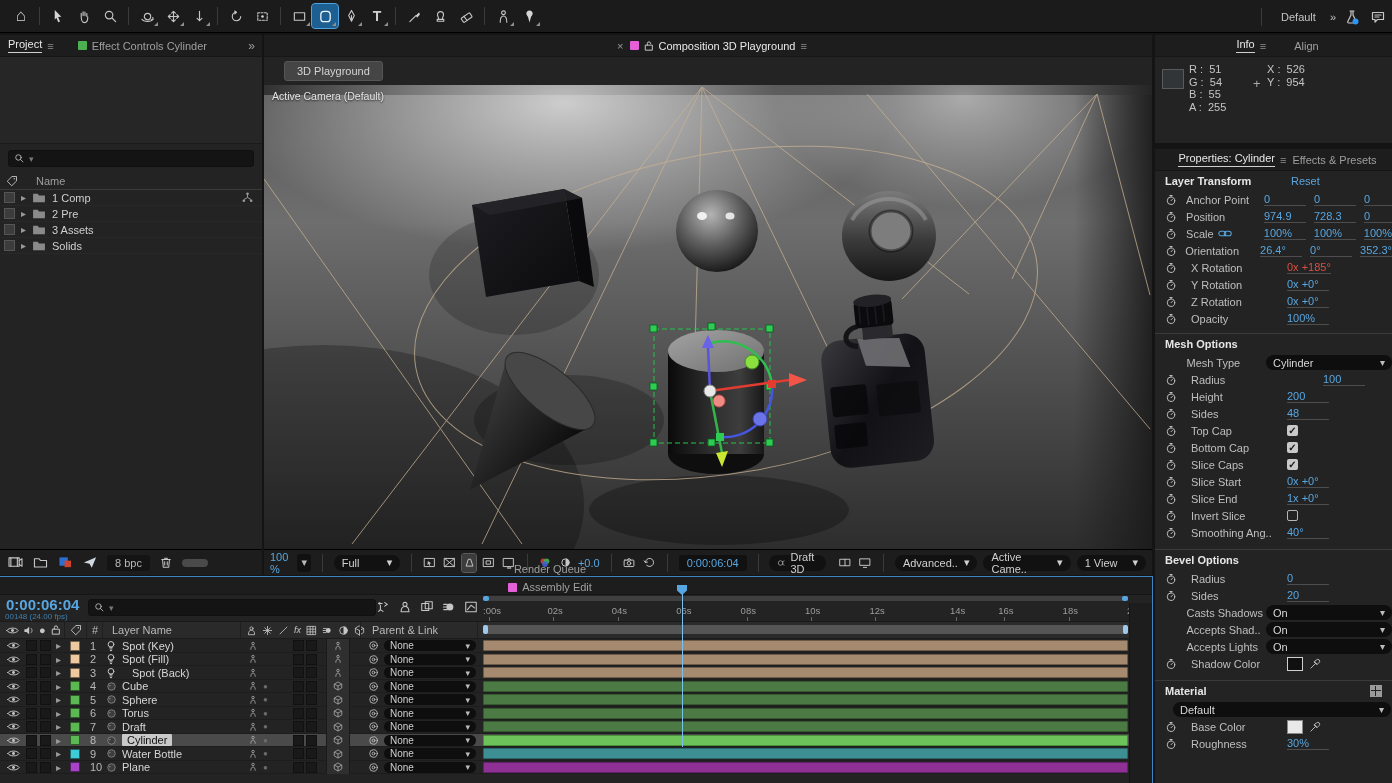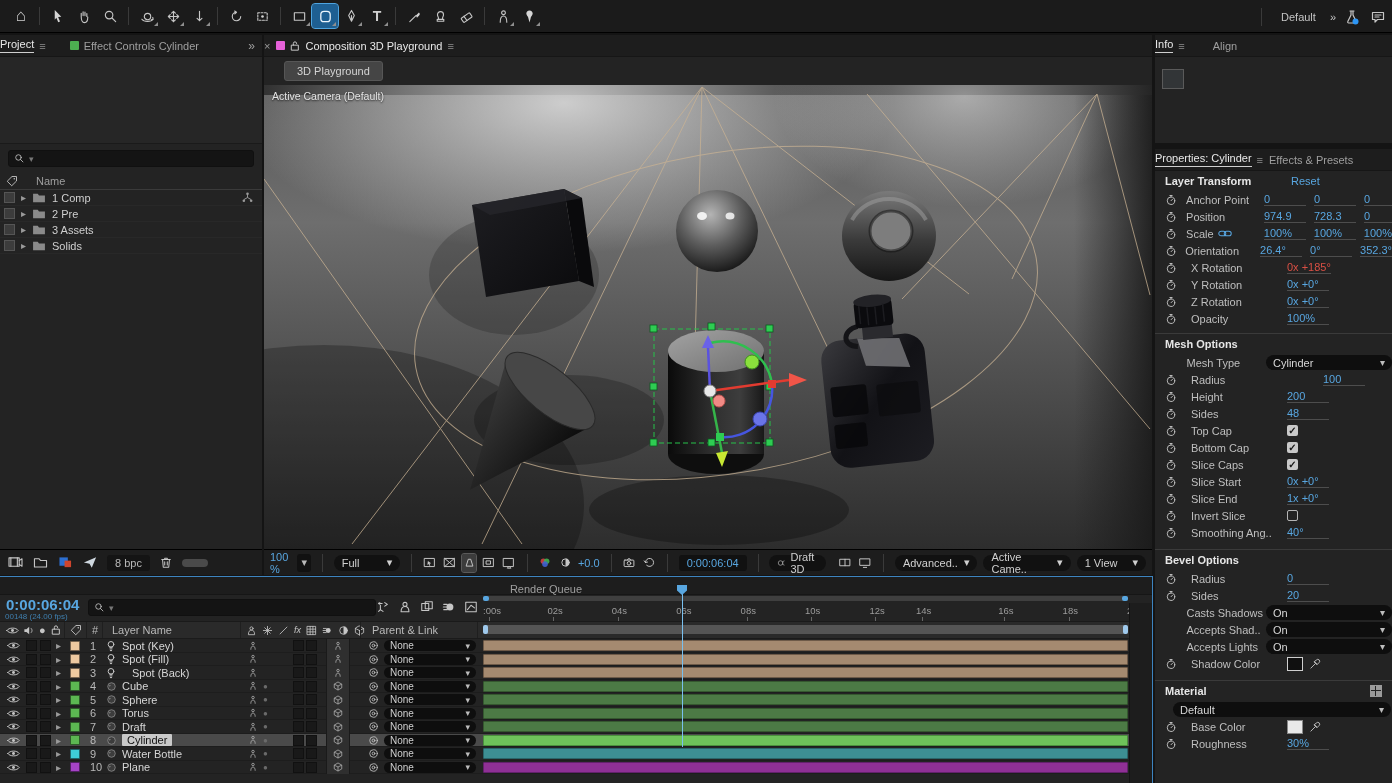--- a/index.html
+++ b/index.html
@@ -16,22 +16,22 @@
   .tool{position:relative;width:26px;height:24px;display:flex;align-items:center;justify-content:center;
         border-radius:3px;color:#cfcfcf;font-size:15px;}
   .tool.sel{background:#1e5f92;outline:1px solid #4ea4e0;}
   .tool.has-sub:after{content:"";position:absolute;right:2px;bottom:2px;
         border-left:4px solid transparent;border-bottom:4px solid #8f8f8f;}
   .tb-div{width:1px;height:18px;background:#3a3a3a;margin:0 5px;}
   #workspace{position:absolute;right:56px;top:0;height:33px;display:flex;align-items:center;gap:14px;color:#c4c4c4;}
   #tb-right-icons{position:absolute;right:6px;top:0;height:33px;display:flex;align-items:center;gap:10px;}
 
   
-  .tabbar{display:flex;align-items:center;height:21px;background:#1d1d1d;gap:6px;
-          border-bottom:1px solid #161616;white-space:nowrap;}
+  .tabbar{display:flex;align-items:center;height:21px;background:#1d1d1d;padding-left:8px;gap:6px;
+          border-bottom:1px solid #161616;white-space:nowrap;justify-content:center;}
   .tab{color:#9f9f9f;display:flex;align-items:center;gap:5px;}
   .tab.active{color:#e8e8e8;}
   .tab.active .tab-label{border-bottom:1px solid #cfcfcf;padding-bottom:2px;}
   .menu-glyph{color:#8f8f8f;font-size:11px;}
   .sq{width:9px;height:9px;display:inline-block;border-radius:1px;}
   .overflow{margin-left:auto;margin-right:8px;color:#9f9f9f;font-size:12px;letter-spacing:-1px;}
 
   
   #left-panel{left:0;top:35px;width:262px;height:540px;}
   #proj-empty{height:86px;background:#262626;border-bottom:1px solid #1a1a1a;}
@@ -627,20 +627,35 @@
       <span class="tab active">
         <span class="tab-label">Info</span>
         <span class="menu-glyph">≡</span>
       </span>
       <span class="tab" style="margin-left:22px;">
         <span>Align</span>
       </span>
     </div>
     <div id="info-body">
       <span id="info-swatch"></span>
+      <div style="display:flex;">
+        <div class="info-col" id="info-rgba" style="margin-left:26px;width:78px;">
+            <div>R :&nbsp; 51</div>
+            <div>G :&nbsp; 54</div>
+            <div>B :&nbsp; 55</div>
+            <div>A :&nbsp; 255</div>
+          </div>
+        <div style="position:relative;">
+          <span style="position:absolute;left:-14px;top:13px;color:#aaa;font-size:13px;">+</span>
+          <div class="info-col" id="info-pos">
+              <div>X :&nbsp; 526</div>
+              <div>Y :&nbsp; 954</div>
+            </div>
+        </div>
+      </div>
     </div>
   </div>
 
   <div id="props-panel" class="panel">
     <div class="tabbar">
       <span class="tab active">
         <span class="tab-label">Properties: Cylinder</span>
         <span class="menu-glyph">≡</span>
       </span>
       <span class="tab" style="margin-left:0;">
@@ -1122,21 +1137,21 @@
       </div>
       <div id="tl-hscroll"></div>
       <div id="tl-ruler">
           <span class="rtick" style="left:0px;">:00s</span>
           <span class="rtick" style="left:64.4px;">02s</span>
           <span class="rtick" style="left:128.8px;">04s</span>
           <span class="rtick" style="left:193.20000000000002px;">06s</span>
           <span class="rtick" style="left:257.6px;">08s</span>
           <span class="rtick" style="left:322px;">10s</span>
           <span class="rtick" style="left:386.40000000000003px;">12s</span>
-          <span class="rtick" style="left:433px;">14s</span>
+          <span class="rtick" style="left:467px;">14s</span>
           <span class="rtick" style="left:515.2px;">16s</span>
           <span class="rtick" style="left:579.6px;">18s</span>
           <span class="rtick" style="left:644px;">2</span>
         </div>
     </div>
 
     <div id="tl-header">
       <span class="hcell" style="left:6px;">
         <svg class="i" width="13" height="11" viewBox="0 0 16 12">
             <path class="ic" d="M1 6 C3.5 2 12.5 2 15 6 C12.5 10 3.5 10 1 6 Z"></path>

